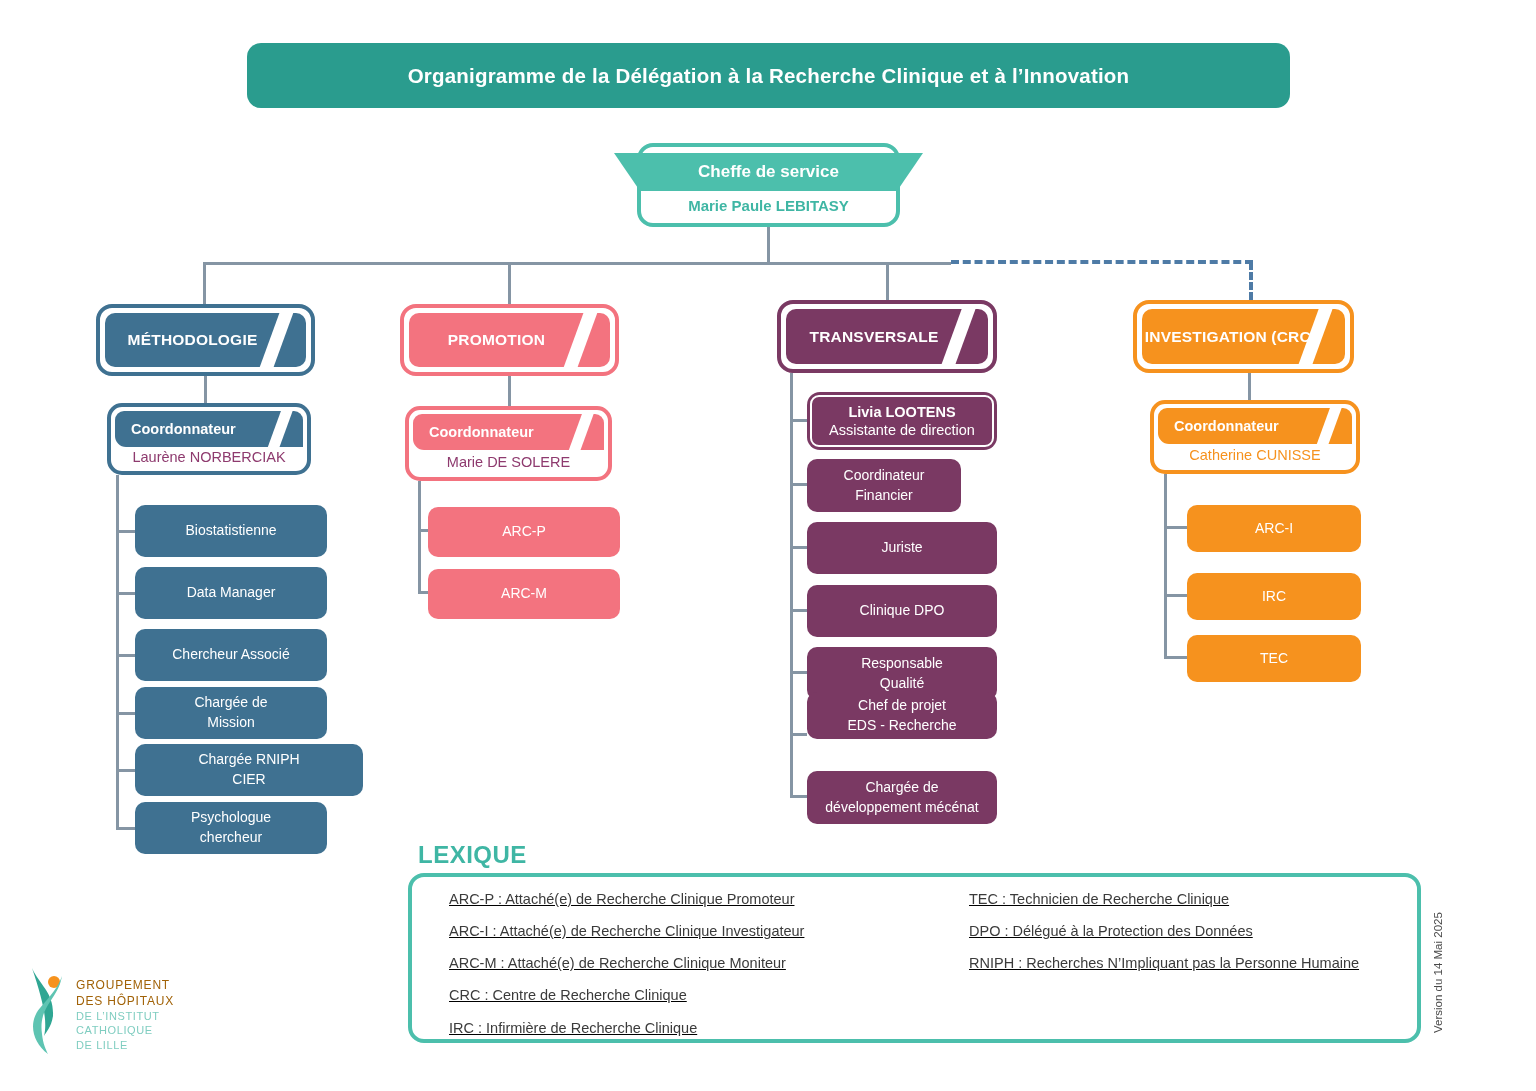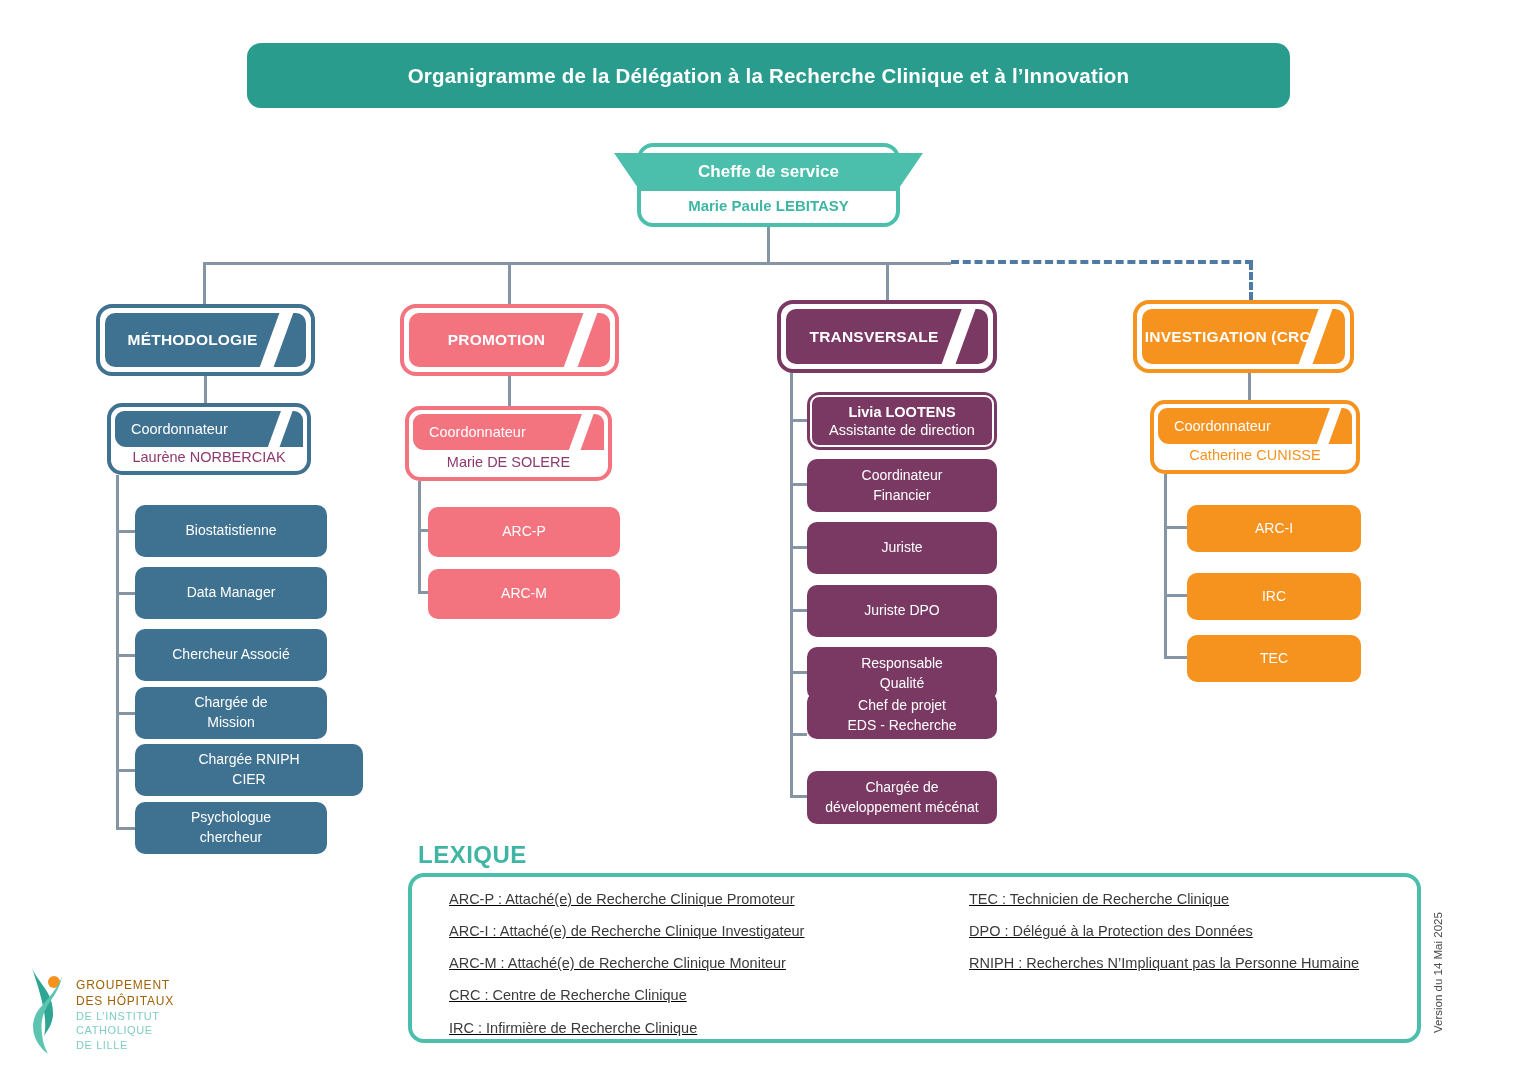--- a/index.html
+++ b/index.html
@@ -37,21 +37,21 @@
   .hdr-fill { position:relative; height:100%; background:var(--c); border-radius:10px; overflow:hidden;
     display:flex; align-items:center; justify-content:center; }
   .hdr-fill::after { content:""; position:absolute; top:-15%; right:24px; width:13px; height:140%;
     background:#fff; transform:rotate(20deg); }
   .hdr-label { color:#fff; font-weight:700; font-size:15.5px; letter-spacing:.2px; padding-right:26px; text-align:center; }
 
   
   .coord { position:absolute; background:#fff; border:4px solid var(--c); border-radius:15px; padding:4px;
     display:flex; flex-direction:column; }
   .coord-band { position:relative; height:36px; background:var(--c); border-radius:9px 9px 0 11px; overflow:hidden;
-    display:flex; align-items:center; padding-left:16px; color:#fff; font-weight:400; font-size:14.5px; }
+    display:flex; align-items:center; padding-left:16px; color:#fff; font-weight:700; font-size:14.5px; }
   .coord-band::after { content:""; position:absolute; top:-20%; right:18px; width:11px; height:150%;
     background:#fff; transform:rotate(20deg); }
   .coord-name { flex:1; display:flex; align-items:center; justify-content:center; font-size:14.5px; }
   .name-plum { color:#8E3A6E; }
   .name-orange { color:#F6921E; }
 
   
   .assist { position:absolute; background:var(--c); border-radius:13px; color:#fff;
     display:flex; flex-direction:column; align-items:center; justify-content:center; line-height:1.25; }
   .assist::before { content:""; position:absolute; inset:3px; border:2px solid #fff; border-radius:9px; pointer-events:none; }
@@ -161,24 +161,24 @@
   <div class="ln" style="left:790px;top:483px;width:17px;height:3px"></div>
   <div class="ln" style="left:790px;top:546px;width:17px;height:3px"></div>
   <div class="ln" style="left:790px;top:609px;width:17px;height:3px"></div>
   <div class="ln" style="left:790px;top:671px;width:17px;height:3px"></div>
   <div class="ln" style="left:790px;top:733px;width:17px;height:3px"></div>
   <div class="ln" style="left:790px;top:795px;width:17px;height:3px"></div>
   <div class="assist c-trans" style="left:807px;top:392px;width:190px;height:58px">
     <div class="assist-name">Livia LOOTENS</div>
     <div class="assist-role">Assistante de direction</div>
   </div>
-  <div class="item c-trans" style="left:807px;top:459px;width:190px;height:53px">Coordinateur
+  <div class="item c-trans" style="left:807px;top:459px;width:154px;height:53px">Coordinateur
 Financier</div>
   <div class="item c-trans" style="left:807px;top:522px;width:190px;height:52px">Juriste</div>
-  <div class="item c-trans" style="left:807px;top:585px;width:190px;height:52px">Juriste DPO</div>
+  <div class="item c-trans" style="left:807px;top:585px;width:190px;height:52px">Clinique DPO</div>
   <div class="item c-trans" style="left:807px;top:647px;width:190px;height:53px">Responsable
 Qualité</div>
   <div class="item c-trans" style="left:807px;top:692px;width:190px;height:47px">Chef de projet
 EDS - Recherche</div>
   <div class="item c-trans" style="left:807px;top:771px;width:190px;height:53px">Chargée de
 développement mécénat</div>
 
   <div class="hdr c-invest" style="left:1133px;top:300px;width:221px;height:73px">
     <div class="hdr-fill">
       <span class="hdr-label">INVESTIGATION  (CRC)</span>

